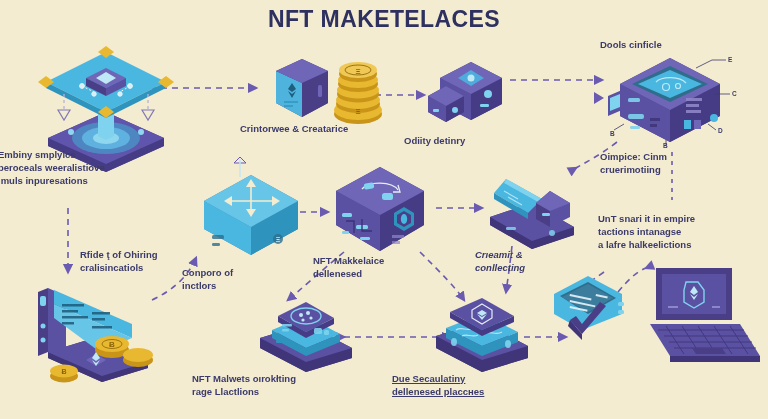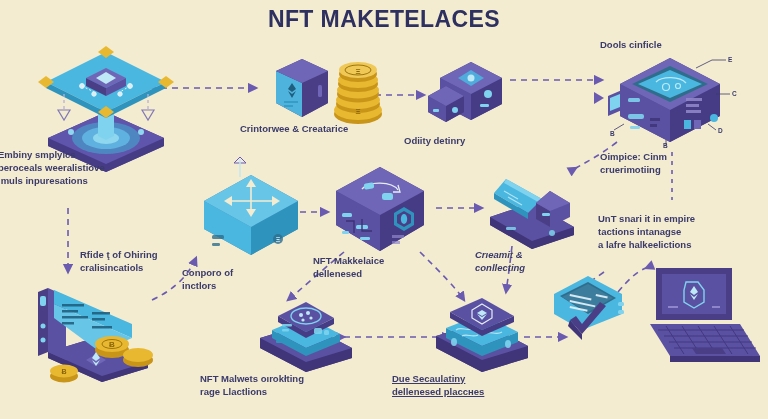--- a/index.html
+++ b/index.html
@@ -430,21 +430,21 @@
         <rect x="30" y="33" width="7" height="2.5" rx="1"></rect>
         <rect x="62" y="32" width="8" height="6" rx="1.5"></rect>
         <rect x="72" y="34" width="5" height="5" rx="1.5"></rect>
       </g>
       <g fill="#2f94bd">
         <rect x="24" y="44" width="9" height="3" rx="1"></rect>
         <rect x="70" y="46" width="9" height="3" rx="1"></rect>
       </g>
     </svg>
   </div>
-  <div class="lbl wide" style="left:200px;top:372px;">NFT Malwets oırokłting
+  <div class="lbl wide" style="left:192px;top:372px;">NFT Malwets oırokłting
 rage Llactlions</div>
 
   <div class="art" style="left:428px;top:292px;">
     <svg width="108" height="80" viewBox="0 0 108 80">
       <path d="M54,42 L100,66 L54,80 L8,56 Z" fill="#4a3f86"></path>
       <path d="M8,56 L8,44 L54,30 L100,54 L100,66 L54,80 Z" fill="#3f3578"></path>
       <path d="M54,30 L100,54 L54,68 L8,44 Z" fill="#5b51a3"></path>
 
       <path d="M54,22 L90,40 L54,54 L18,36 Z" fill="#49b7e0"></path>
       <path d="M18,36 L18,46 L54,64 L90,50 L90,40 L54,54 Z" fill="#2f94bd"></path>

